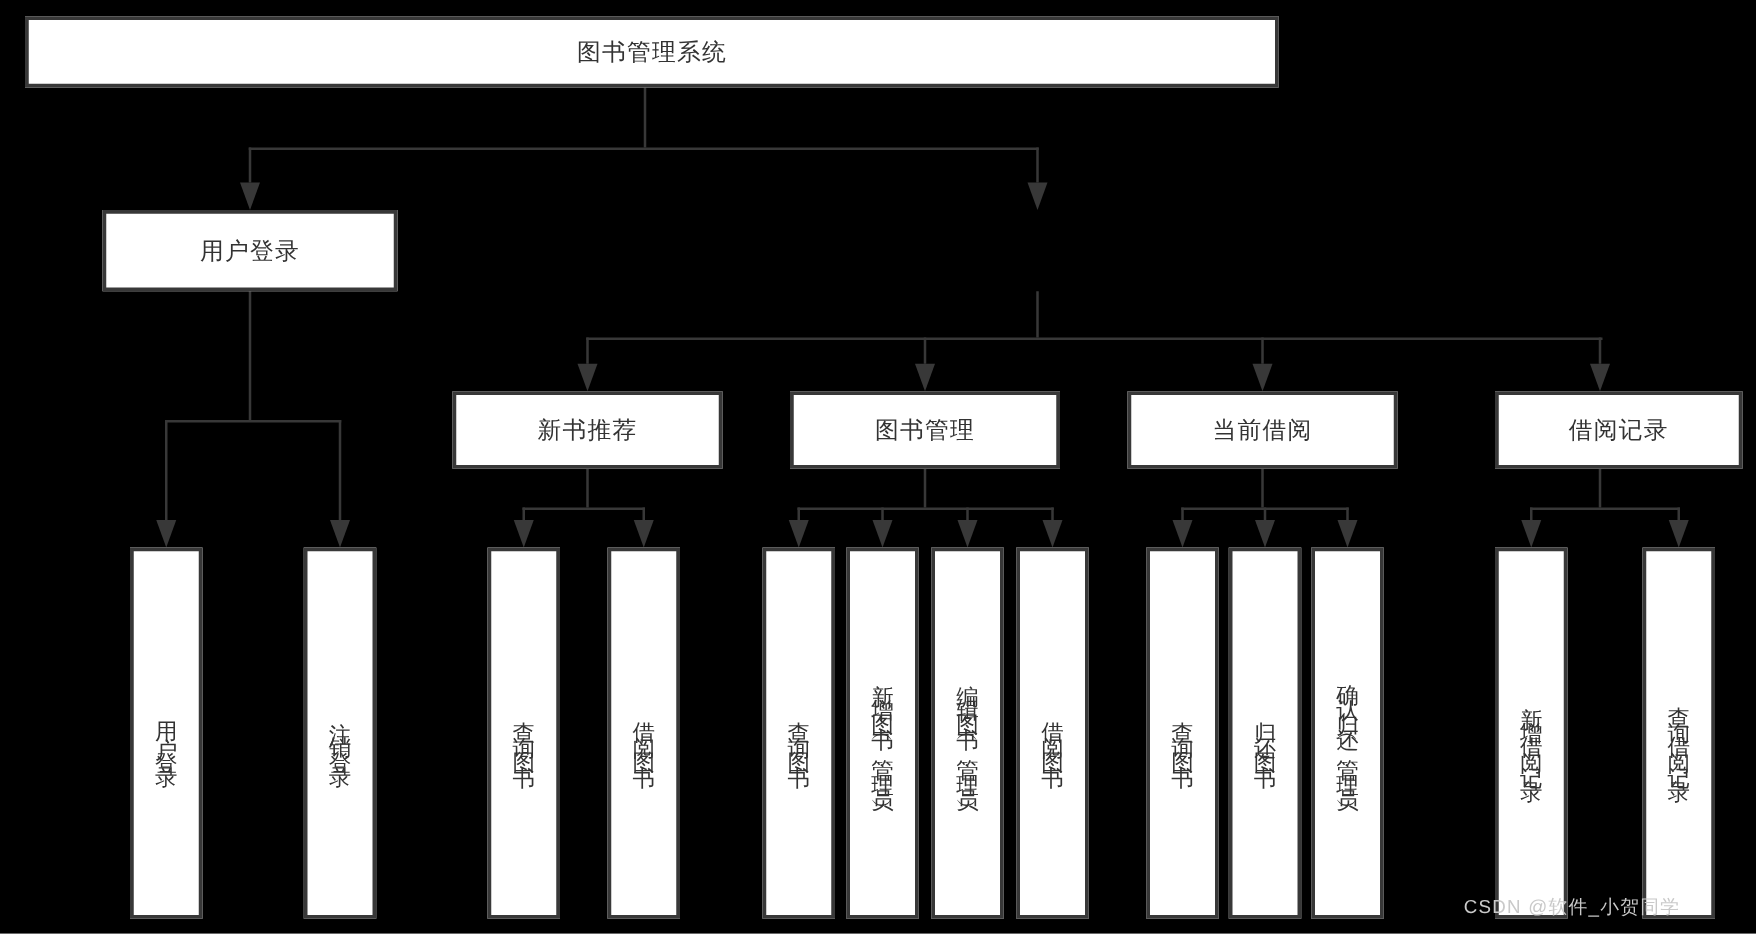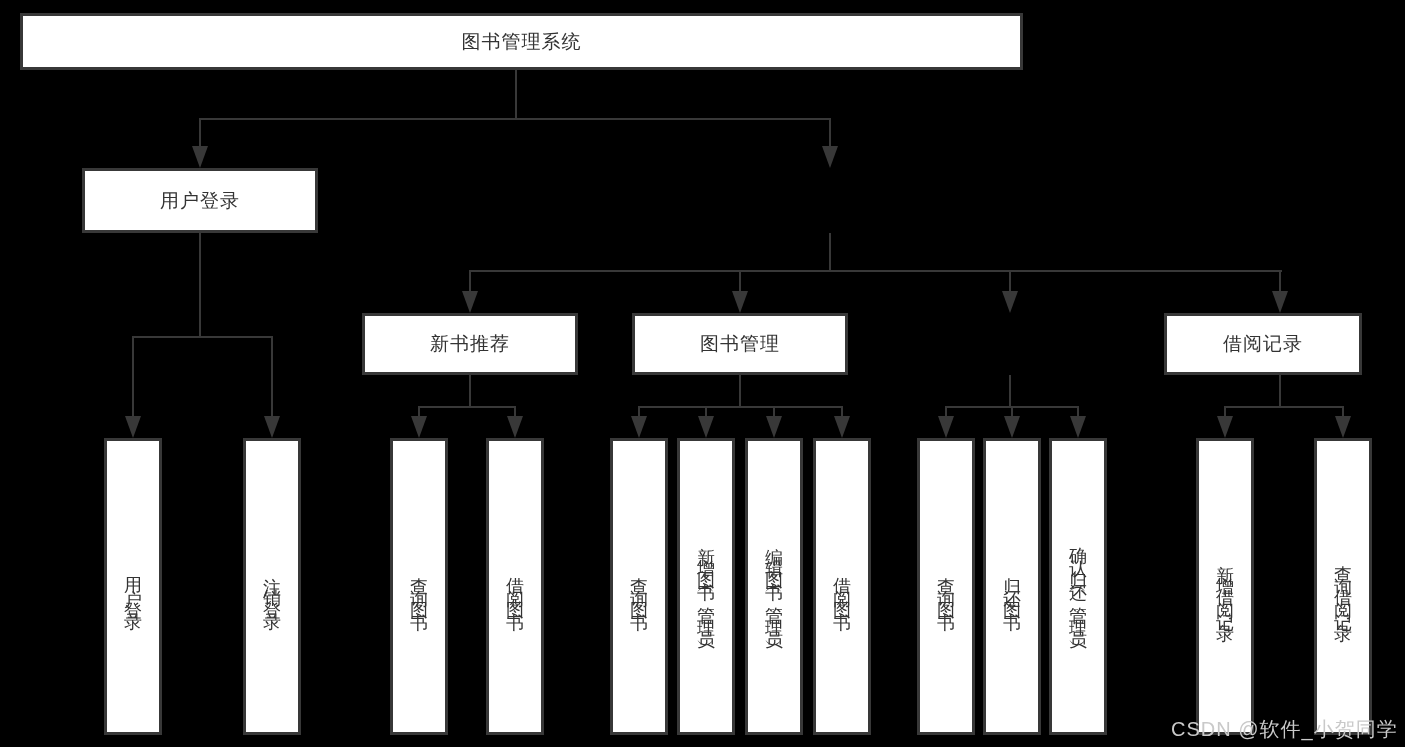--- a/index.html
+++ b/index.html
@@ -47,21 +47,21 @@
     position:absolute;
     width:0;height:0;
     border-left:8px solid transparent;
     border-right:8px solid transparent;
     border-top:22px solid var(--line);
     z-index:1;
   }
   .watermark{
     position:absolute;
     left:1171px;top:716px;
-    font-size:20px;
+    font-size:15px;
     color:var(--wm);
     letter-spacing:1px;
     white-space:nowrap;
     z-index:5;
   }
 </style>
 </head>
 <body>
 
 <div id="canvas">
@@ -98,21 +98,24 @@
   <div class="arrow" style="left:1002px;top:291px"></div>
   <div class="line" style="left:1279px;top:270px;width:2px;height:21px"></div>
   <div class="arrow" style="left:1272px;top:291px"></div>
 
   <div class="box h" style="left:362px;top:313px;width:216px;height:62px">
     <span>新书推荐</span>
   </div>
   <div class="box h" style="left:632px;top:313px;width:216px;height:62px">
     <span>图书管理</span>
   </div>
-  <div class="box h" style="left:1164px;top:313px;width:198px;height:62px">
+  <div class="box h" style="left:902px;top:313px;width:216px;height:62px">
+    <span>当前借阅</span>
+  </div>
+  <div class="box h" style="left:1196px;top:313px;width:198px;height:62px">
     <span>借阅记录</span>
   </div>
 
   <div class="line" style="left:469px;top:375px;width:2px;height:31px"></div>
   <div class="line" style="left:418px;top:406px;width:98px;height:2px"></div>
   <div class="line" style="left:418px;top:406px;width:2px;height:12px"></div>
   <div class="arrow" style="left:411px;top:416px"></div>
   <div class="line" style="left:514px;top:406px;width:2px;height:12px"></div>
   <div class="arrow" style="left:507px;top:416px"></div>
 

